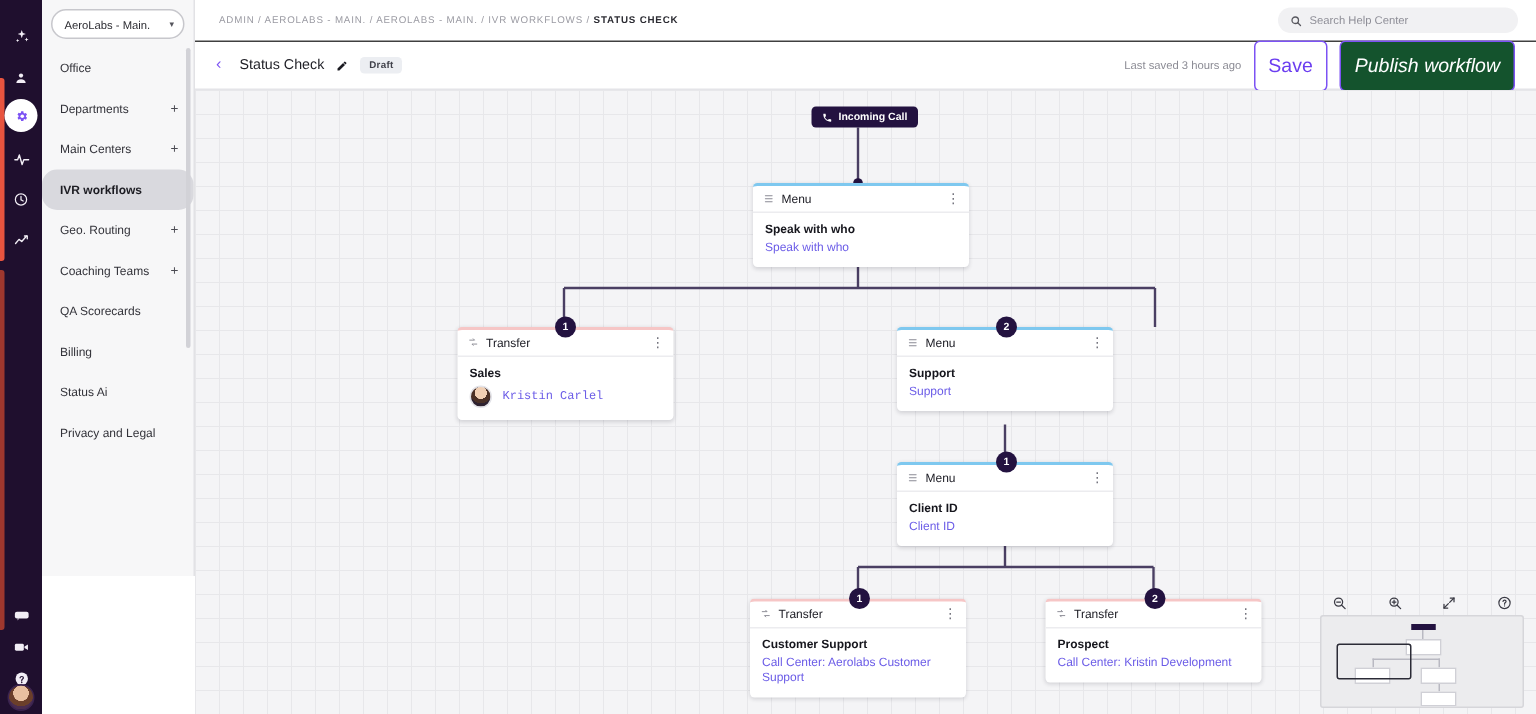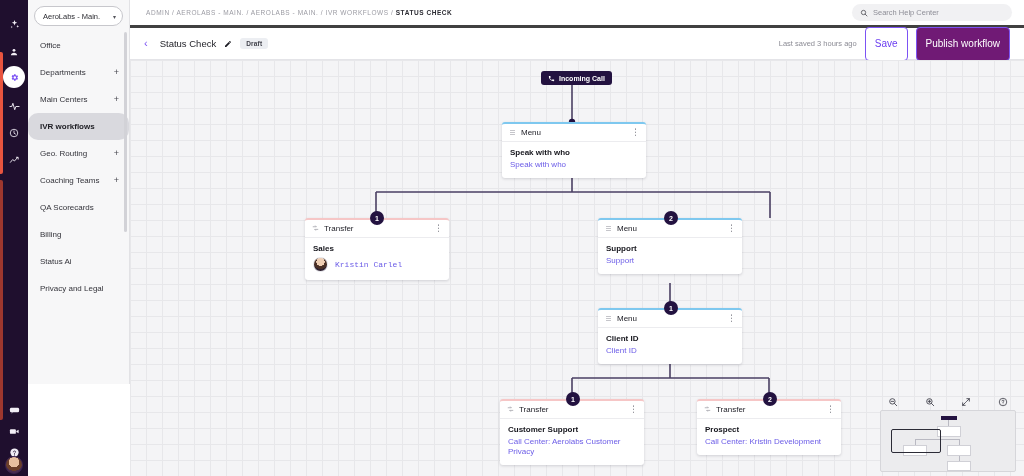--- a/index.html
+++ b/index.html
@@ -82,21 +82,21 @@
     position: absolute; right: 2px; top: 6px;
     width: 3px; height: 200px; border-radius: 2px; background: #d2d2d7;
   }
 
   
   .main { flex: 1; height: 476px; display: flex; flex-direction: column; position: relative; }
 
   .topbar {
     height: 28px; flex: 0 0 28px;
     background: #fff;
-    border-bottom: 3px solid #404040;
+    border-bottom: 1px solid #404040;
     display: flex; align-items: center;
     padding: 0 12px 0 16px;
   }
   .crumbs { font-size: 6.5px; letter-spacing: .55px; color: #9b9ba3; white-space: nowrap; }
   .crumbs b { color: #2c2c33; font-weight: bold; }
   .search {
     margin-left: auto;
     width: 160px; height: 17px;
     background: #f1f1f3; border-radius: 9px;
     display: flex; align-items: center; gap: 5px; padding: 0 8px;
@@ -120,27 +120,27 @@
   .wf-title { font-size: 9.5px; color: #1e1e25; }
   .pencil { color: #1b1b22; display:flex; }
   .badge-draft {
     background: #eceef2; color: #40414a;
     font-size: 6.5px; font-weight: bold;
     padding: 2px 6px; border-radius: 3px;
     letter-spacing: .2px;
   }
   .saved-txt { margin-left: auto; font-size: 7.5px; color: #8b8b94; }
   .btn {
-    font-family: inherit; font-size: 10px;
+    font-family: inherit; font-size: 13px;
     border-radius: 4px; cursor: pointer;
     display: flex; align-items: center; justify-content: center;
     height: 34px; padding: 0 9px; white-space: nowrap;
   }
   .btn-save { background: #fff; border: 1px solid #7c52f4; color: #6b3df0; }
-  .btn-publish { background: #701a75; border: 1px solid #7c52f4; color: #fff; }
+  .btn-publish { background: #14532d; border: 1px solid #7c52f4; color: #fff; font-style: italic; }
 
   
   .canvas {
     flex: 1; position: relative; overflow: hidden;
     background-color: #f4f4f6;
     background-image:
       linear-gradient(to right, #e7e7ea 1px, transparent 1px),
       linear-gradient(to bottom, #e7e7ea 1px, transparent 1px);
     background-size: 16px 16px;
   }
@@ -456,21 +456,21 @@
               <svg width="7" height="7" viewBox="0 0 24 24" fill="none" stroke="currentColor" stroke-width="2.2" stroke-linecap="round" stroke-linejoin="round">
                 <path d="M4 6h11l-3-3"></path>
                 <path d="M20 15H9l3 3"></path>
               </svg>
             </span>
           <span class="htitle">Transfer</span>
           <span class="dots">⋮</span>
         </div>
         <div class="node-body">
           <div class="b-title">Customer Support</div>
-          <div class="b-sub">Call Center: Aerolabs Customer Privacy</div>
+          <div class="b-sub">Call Center: Aerolabs Customer Support</div>
         </div>
       </div>
 
       <div class="pill" style="left:633px; top:332px;">2</div>
       <div class="node transfer" style="left:567px; top:339px; width:144px;">
         <div class="node-head">
           <span class="grip">
               <svg width="7" height="7" viewBox="0 0 24 24" fill="none" stroke="currentColor" stroke-width="2.2" stroke-linecap="round" stroke-linejoin="round">
                 <path d="M4 6h11l-3-3"></path>
                 <path d="M20 15H9l3 3"></path>

